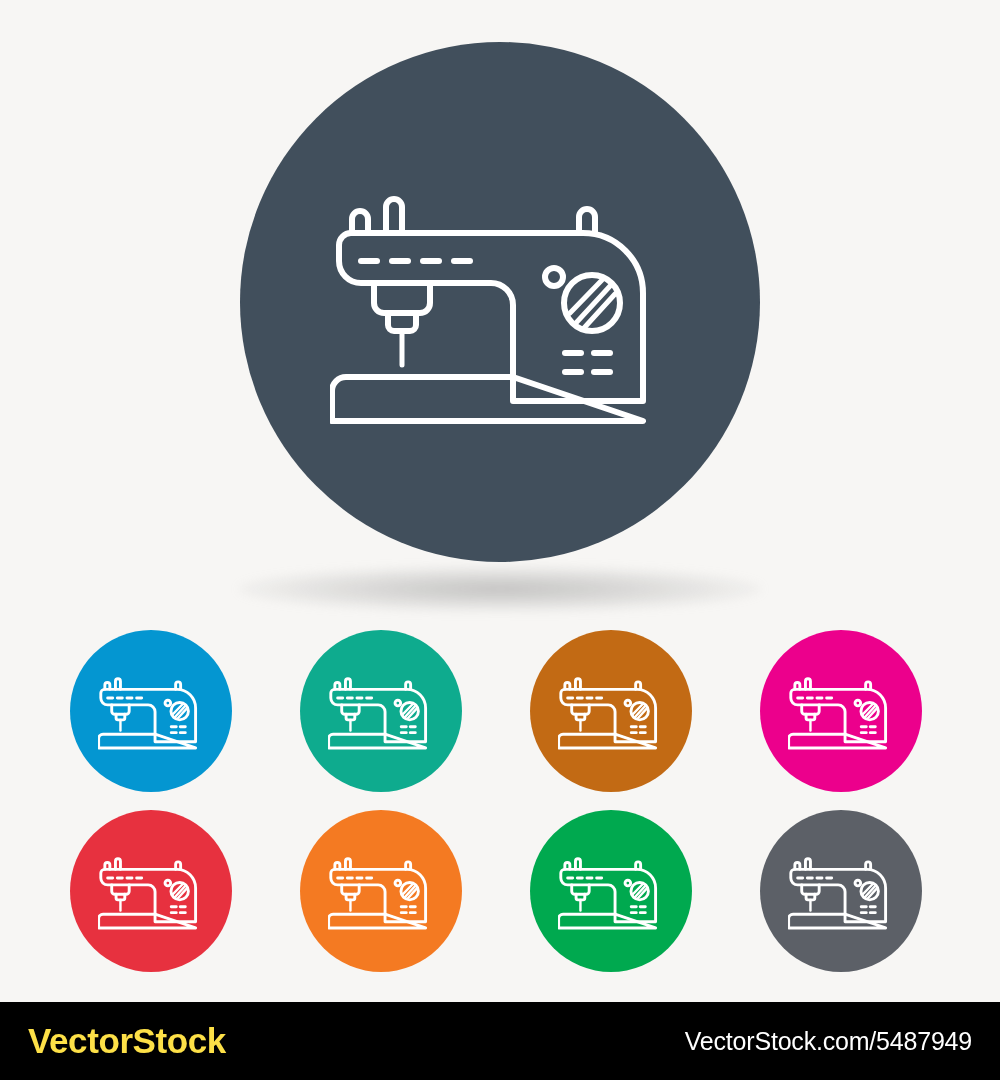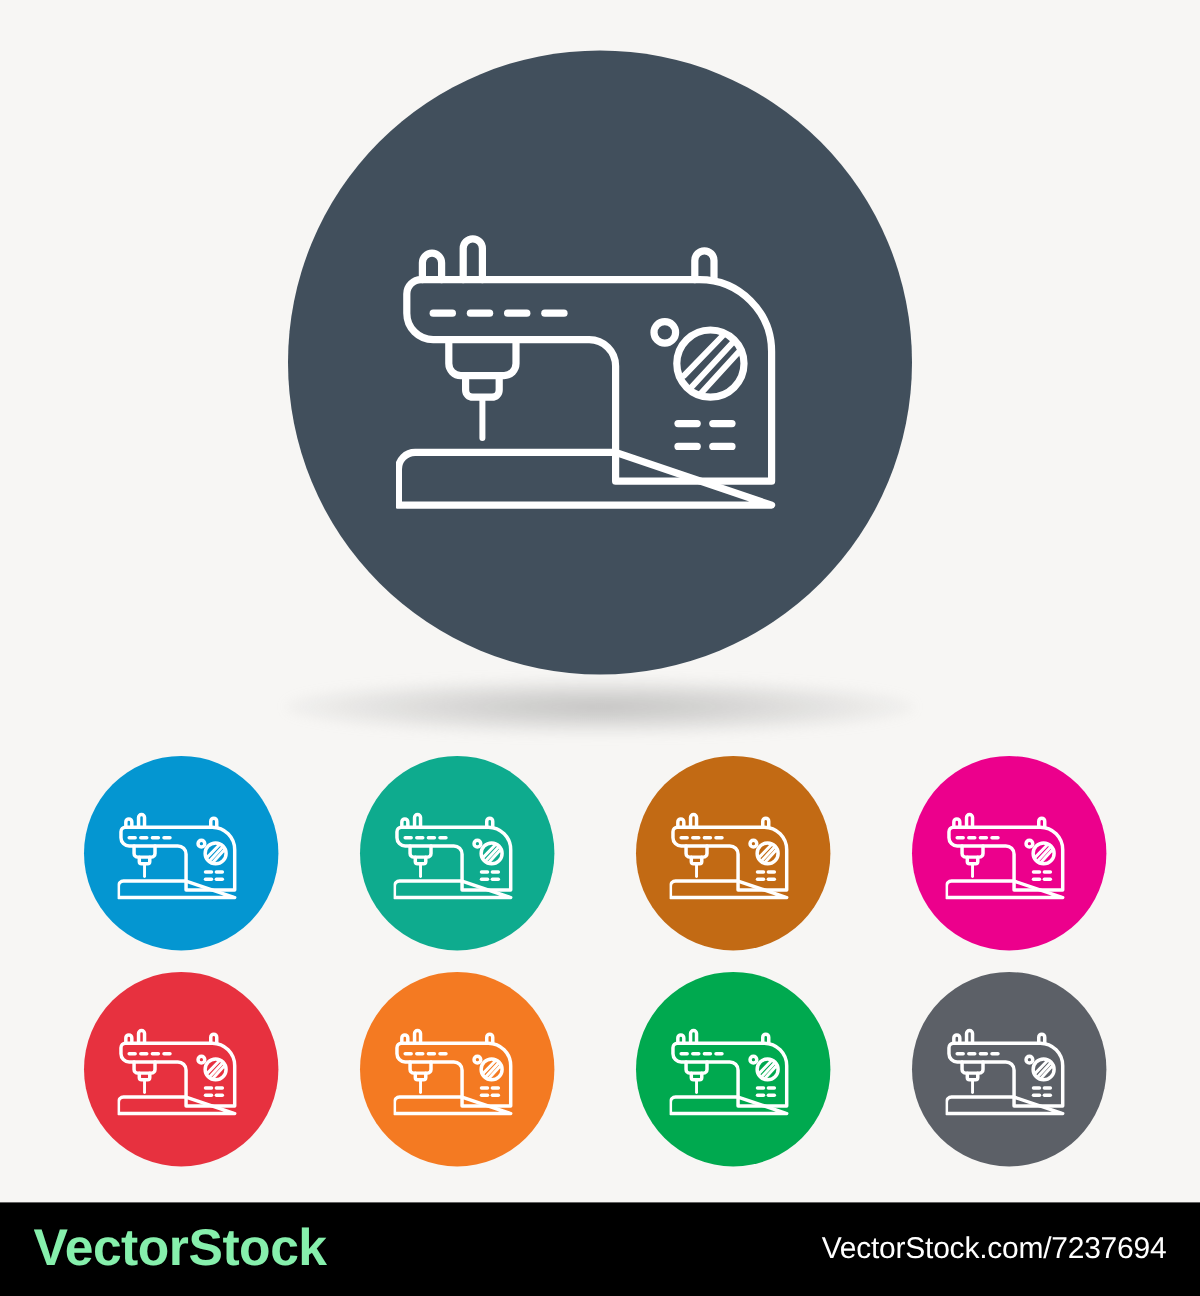--- a/index.html
+++ b/index.html
@@ -61,22 +61,22 @@
   .footer {
     position:absolute;
     left:0; top:1002px;
     width:1000px; height:78px;
     background:#000000;
   }
   .footer-brand {
     position:absolute;
     left:28px; top:50%;
     transform:translateY(-50%);
-    color:#86efac;
-    font-size:43px;
+    color:#fde047;
+    font-size:35px;
     font-weight:700;
     letter-spacing:-0.4px;
     white-space:nowrap;
   }
   .footer-url {
     position:absolute;
     right:28px; top:50%;
     transform:translateY(-50%);
     color:#ffffff;
     font-size:25px;
@@ -541,16 +541,16 @@
 
         <path d="M2,246 L2,216 a14,14 0 0 1 14,-14 L183,202
                  L313,246 Z"></path>
       </g>
     </svg>
       </div>
     </div>
 
   <div class="footer" style="background: rgb(0, 0, 0);">
     <span class="footer-brand">VectorStock</span>
-    <span class="footer-url">VectorStock.com/7237694</span>
+    <span class="footer-url">VectorStock.com/5487949</span>
   </div>
 
 </div>
 
 </body></html>

